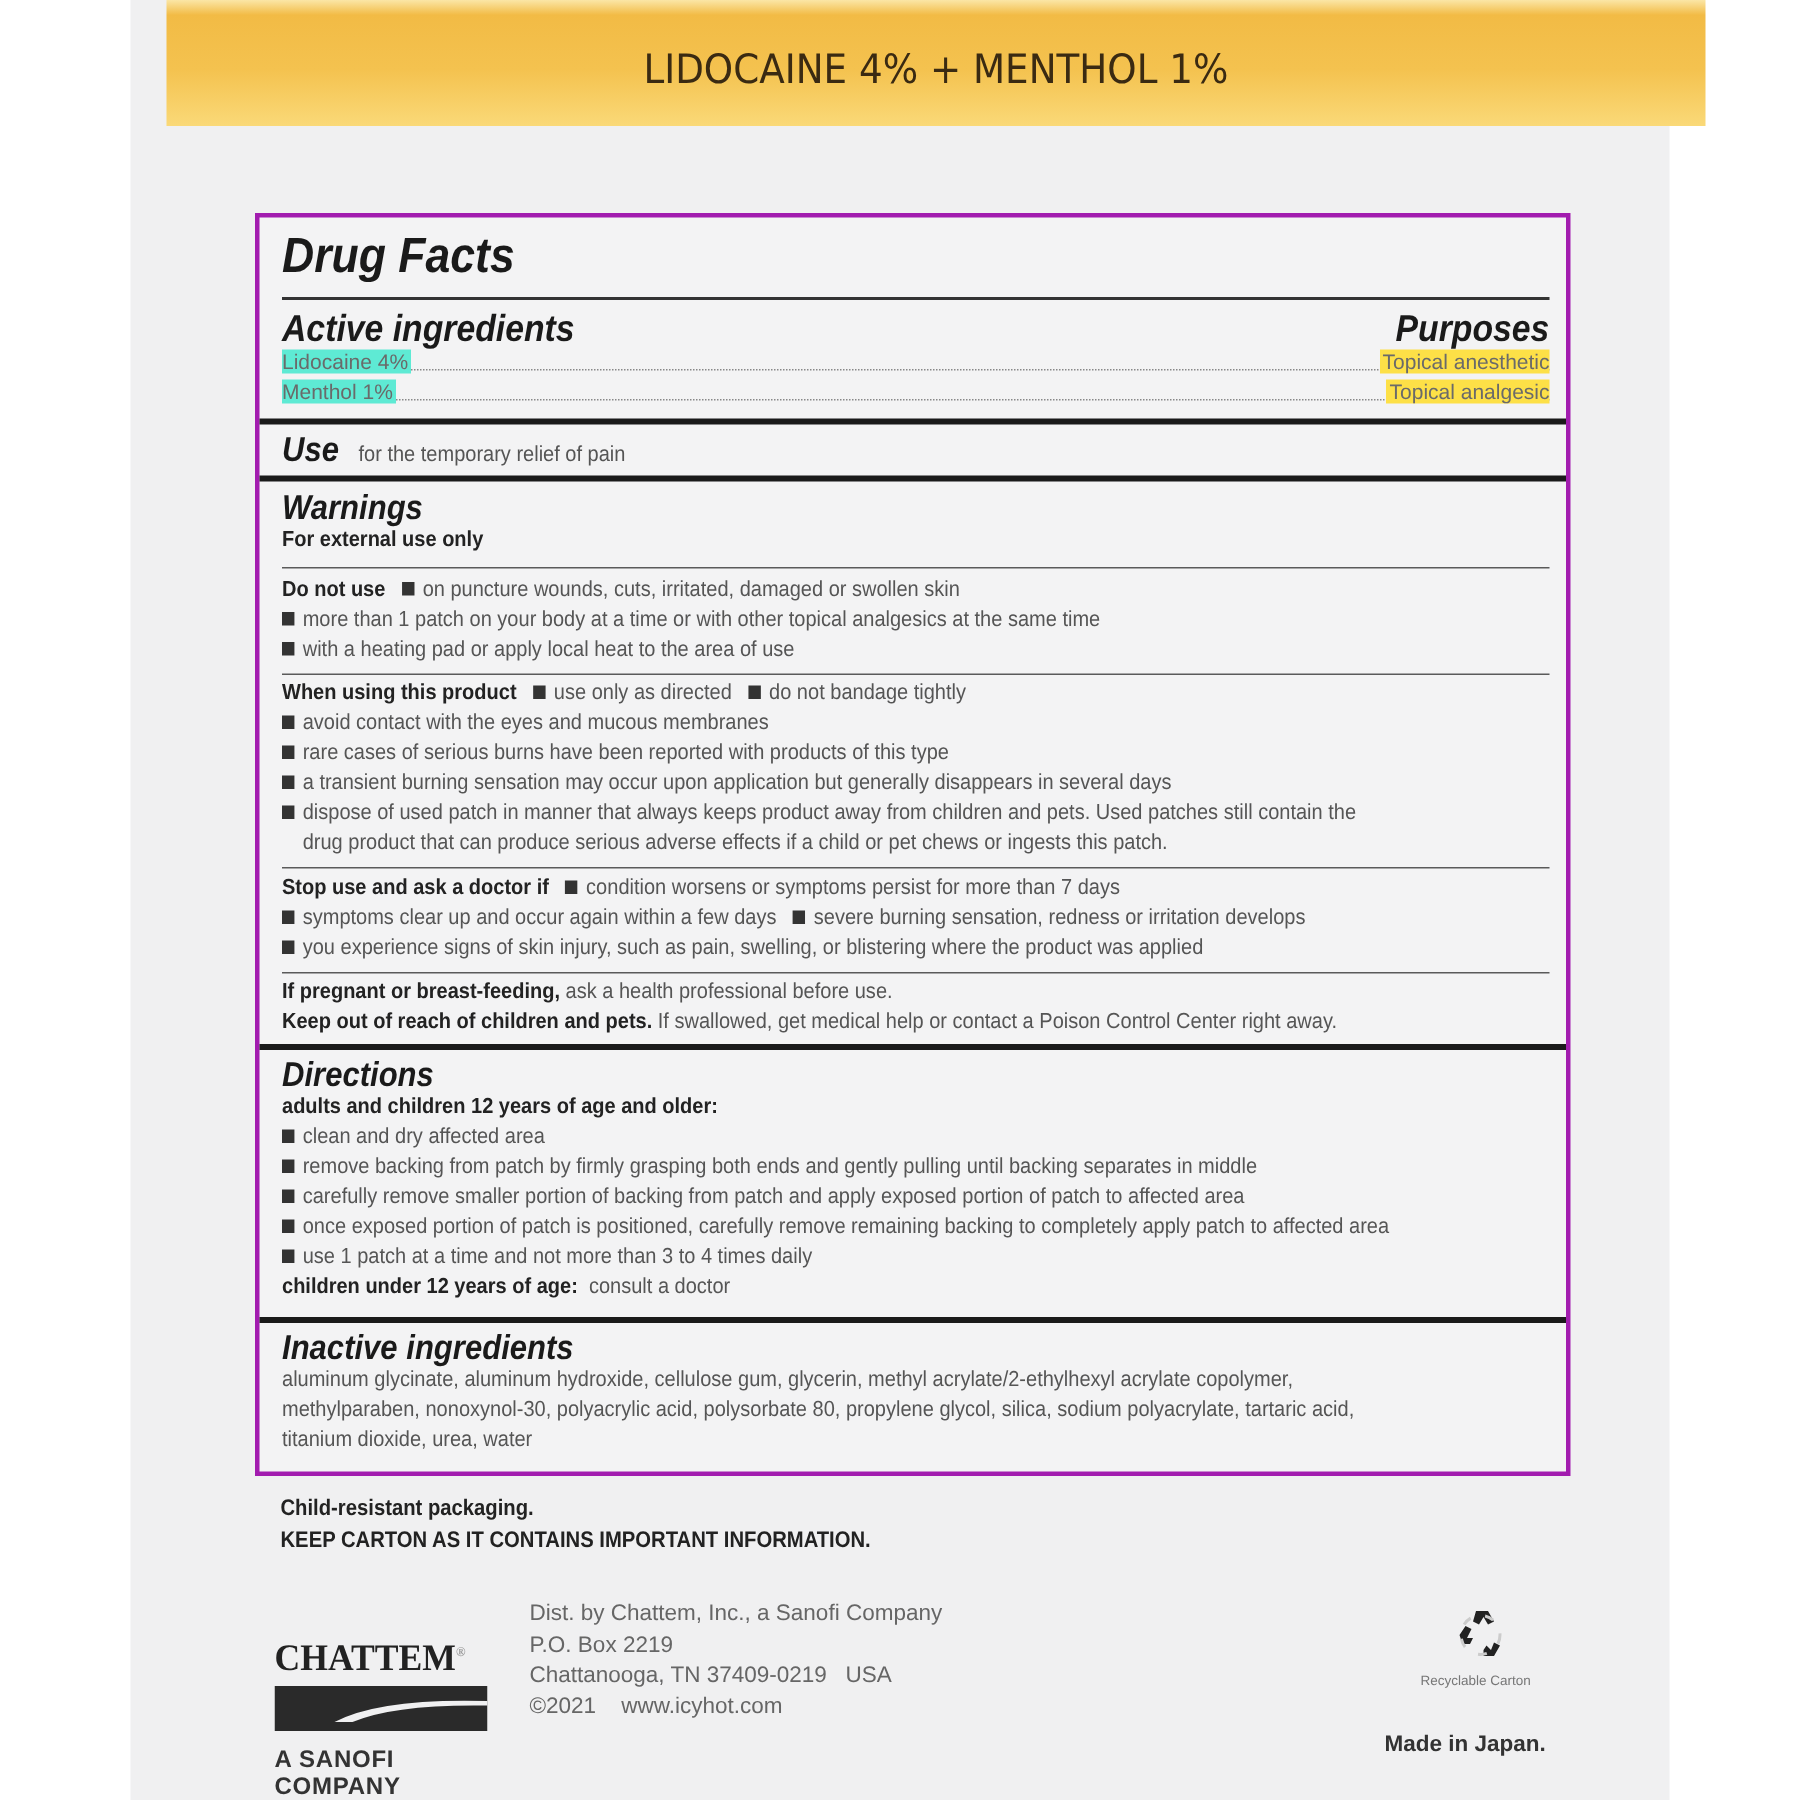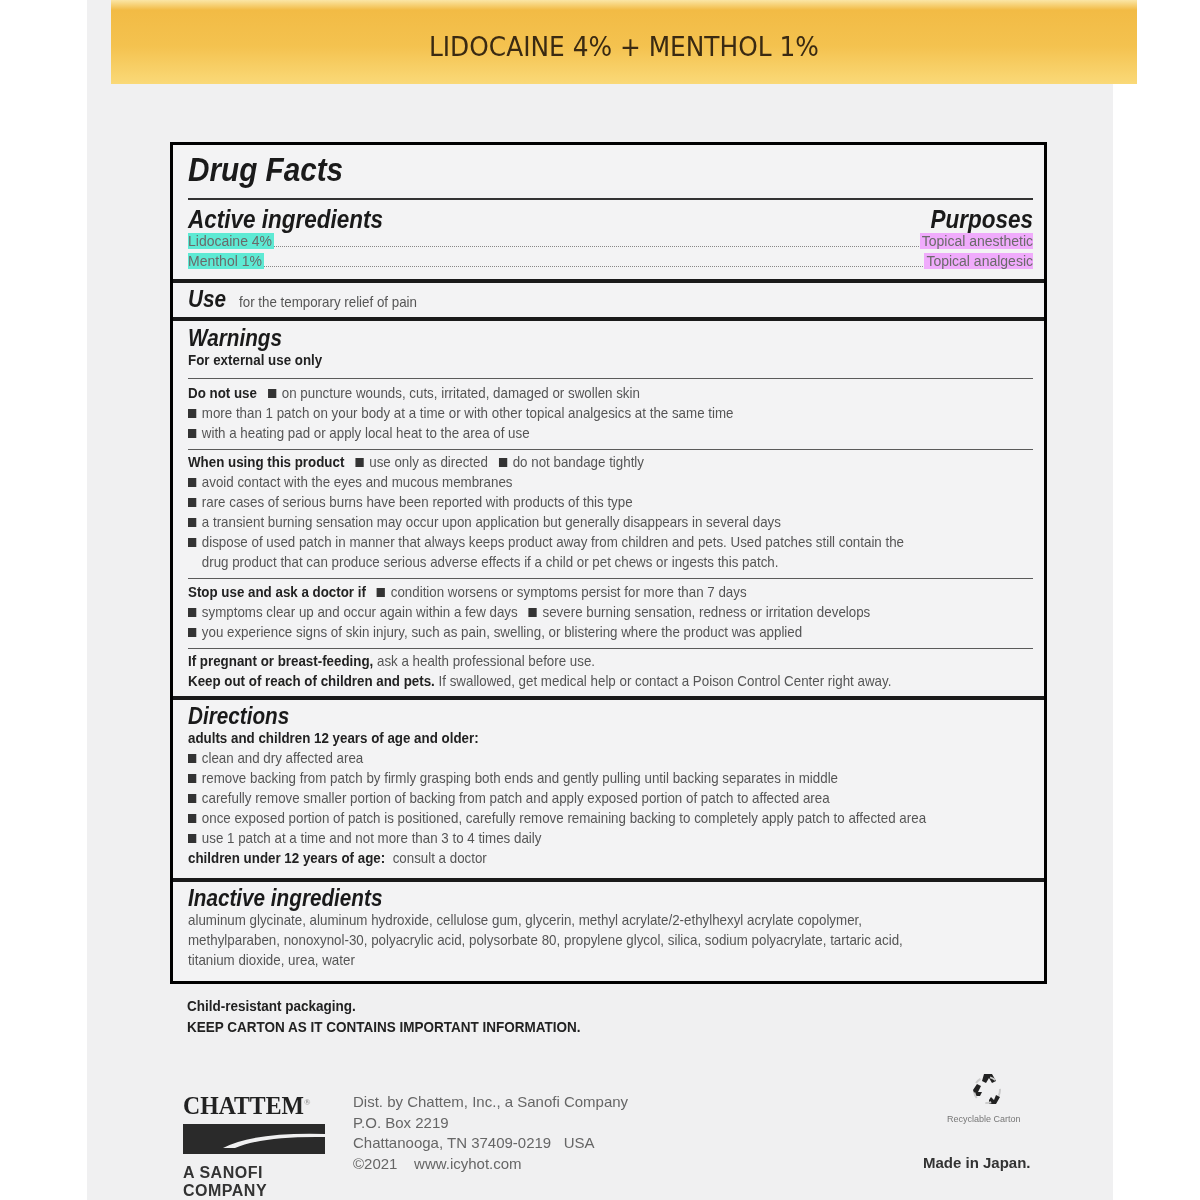--- a/index.html
+++ b/index.html
@@ -15,52 +15,52 @@
     background: linear-gradient(180deg, #fbe6a6 0%, #f2bb45 12%, #f4c24f 55%, #fad978 100%);
     display: flex; align-items: center; justify-content: center; margin-left: 24px;
   }
   .band-title {
     font-family: "DejaVu Sans", sans-serif; font-size: 27px; color: #3a2a12;
     letter-spacing: 0px; transform: scaleX(0.92); padding-top: 8px;
   }
 
   .facts {
     position: absolute; left: 83px; top: 142px; width: 877px; height: 842px;
-    border: 3px solid #000000; background: #f3f3f4;
+    border: 3px solid #a21caf; background: #f3f3f4;
   }
   .sec { position: absolute; left: 0; width: 100%; padding: 0 11px 0 15px; }
   .thick { position: absolute; left: 0; width: 100%; height: 4px; background: #1a1a1a; }
   .thin { position: absolute; left: 15px; right: 11px; height: 1px; background: #5a5a5a; }
 
   .h-italic {
     font-family: "Liberation Sans", sans-serif; font-weight: bold; font-style: italic;
     color: #1a1a1a; transform: scaleX(0.9); transform-origin: left center; display: inline-block;
   }
   .h-big { font-size: 33px; }
   .h-med { font-size: 25px; }
   .h-small { font-size: 23px; }
 
   .line { font-size: 14.5px; line-height: 20px; color: #555; white-space: nowrap; transform: scaleX(0.92); transform-origin: left center; }
   .b { font-weight: bold; color: #222; }
   .bul { display: inline-block; width: 9px; height: 9px; background: #333; margin-right: 6px; vertical-align: 0px; }
   .gap { display: inline-block; width: 12px; }
 
   .ingr-row { position: relative; height: 20px; font-size: 14px; color: #6a6a6a; }
   .ingr-row .l { position: absolute; left: 0; top: 0; background: #5eead4; padding-right: 2px; }
-  .ingr-row .r { position: absolute; right: 0; top: 0; background: #f0abfc; padding-left: 2px; margin-left: 48px; }
+  .ingr-row .r { position: absolute; right: 0; top: 0; background: #fde047; padding-left: 2px; margin-left: 48px; }
   .ingr-row .dots { position: absolute; left: 0; right: 0; top: 13px; border-bottom: 1px dotted #888; }
 
   .below { position: absolute; left: 100px; font-size: 15px; font-weight: bold; color: #222; transform: scaleX(0.9); transform-origin: left center; white-space: nowrap; }
 
   .logo { position: absolute; left: 96px; top: 1092px; width: 145px; font-weight: bold; }
   .logo-word { font-family: "Liberation Serif", serif; font-size: 25px; color: #222; letter-spacing: 0px; transform: scaleX(0.95); transform-origin: left; }
   .logo-bar { width: 142px; height: 30px; margin-top: 4px; }
   .logo-sub { font-size: 16px; color: #333; letter-spacing: 0.5px; margin-top: 6px; }
 
-  .dist { position: absolute; left: 266px; top: 1092px; font-size: 15px; line-height: 20.5px; color: #666; white-space: nowrap; }
+  .dist { position: absolute; left: 266px; top: 1066px; font-size: 15px; line-height: 20.5px; color: #666; white-space: nowrap; }
   .recycle { position: absolute; left: 870px; top: 1070px; width: 60px; text-align: center; }
   .recycle-label { font-size: 9px; color: #777; white-space: nowrap; margin-left: -10px; }
   .made { position: absolute; left: 836px; top: 1154px; font-size: 15px; color: #333; font-weight: bold; }
 </style>
 </head>
 <body>
 
 <div class="panel">
 
   <div class="band">

